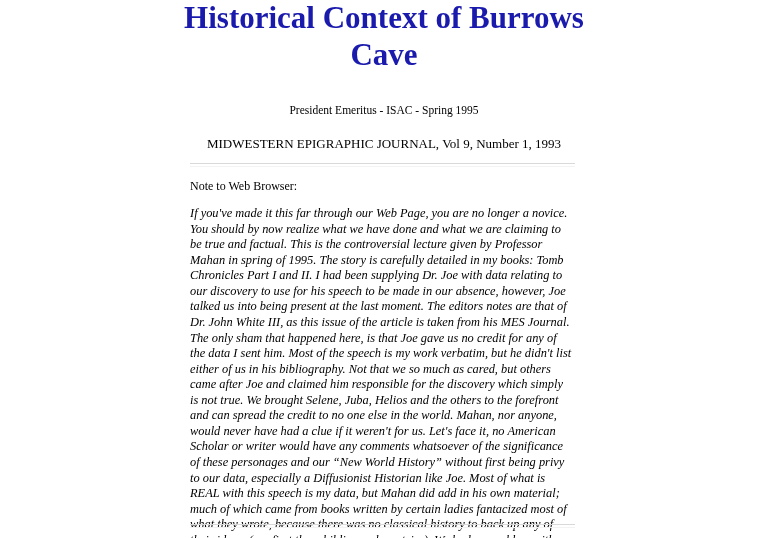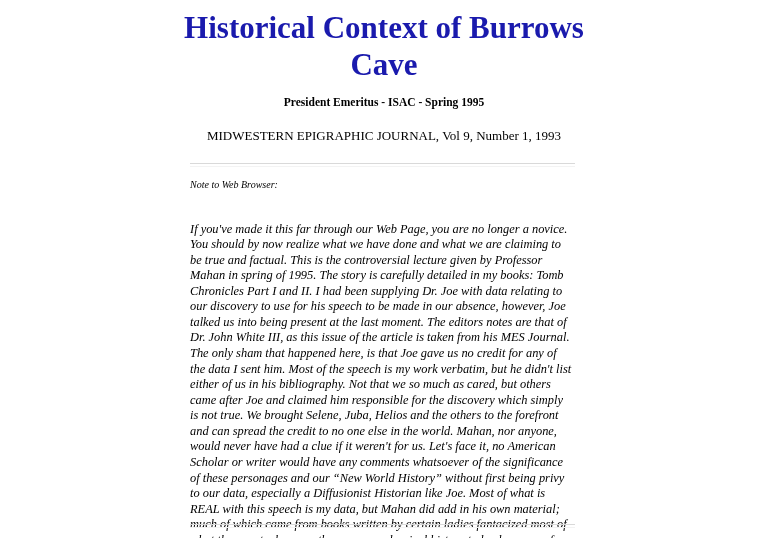--- a/index.html
+++ b/index.html
@@ -18,21 +18,20 @@
 
   .page {
     width: 768px;
     height: 538px;
     position: relative;
     box-sizing: border-box;
   }
 
   
   .header {
-    padding-top: 10px;
     text-align: center;
   }
 
   .doc-title {
     font-size: 31px;
     font-weight: bold;
     line-height: 1.18;
     color: #1a1aad;
     margin: 0 auto;
     width: 430px;
@@ -41,22 +40,22 @@
 
   .byline {
     font-size: 11.5px;
     font-weight: bold;
     margin-top: 18px;
     line-height: 1.2;
   }
 
   .affiliation {
     font-size: 11.5px;
-    font-weight: bold;
-    margin-top: 13px;
+    font-weight: normal;
+    margin-top: 31px;
     line-height: 1.2;
   }
 
   .journal {
     font-size: 13px;
     font-weight: normal;
     margin-top: 18px;
     line-height: 1.2;
   }
 
@@ -78,24 +77,23 @@
 
   
   .body-col {
     position: absolute;
     left: 190px;
     top: 179px;
     width: 384px;
   }
 
   .note-label {
-    font-style: italic;
-    font-size: 10px;
+    font-size: 12px;
     line-height: 1.25;
-    margin: 0 0 30px 0;
+    margin: 0 0 12px 0;
   }
 
   .body-text {
     font-style: italic;
     font-size: 12.4px;
     line-height: 1.255;
     margin: 0;
     text-align: left;
     hyphens: none;
   }

